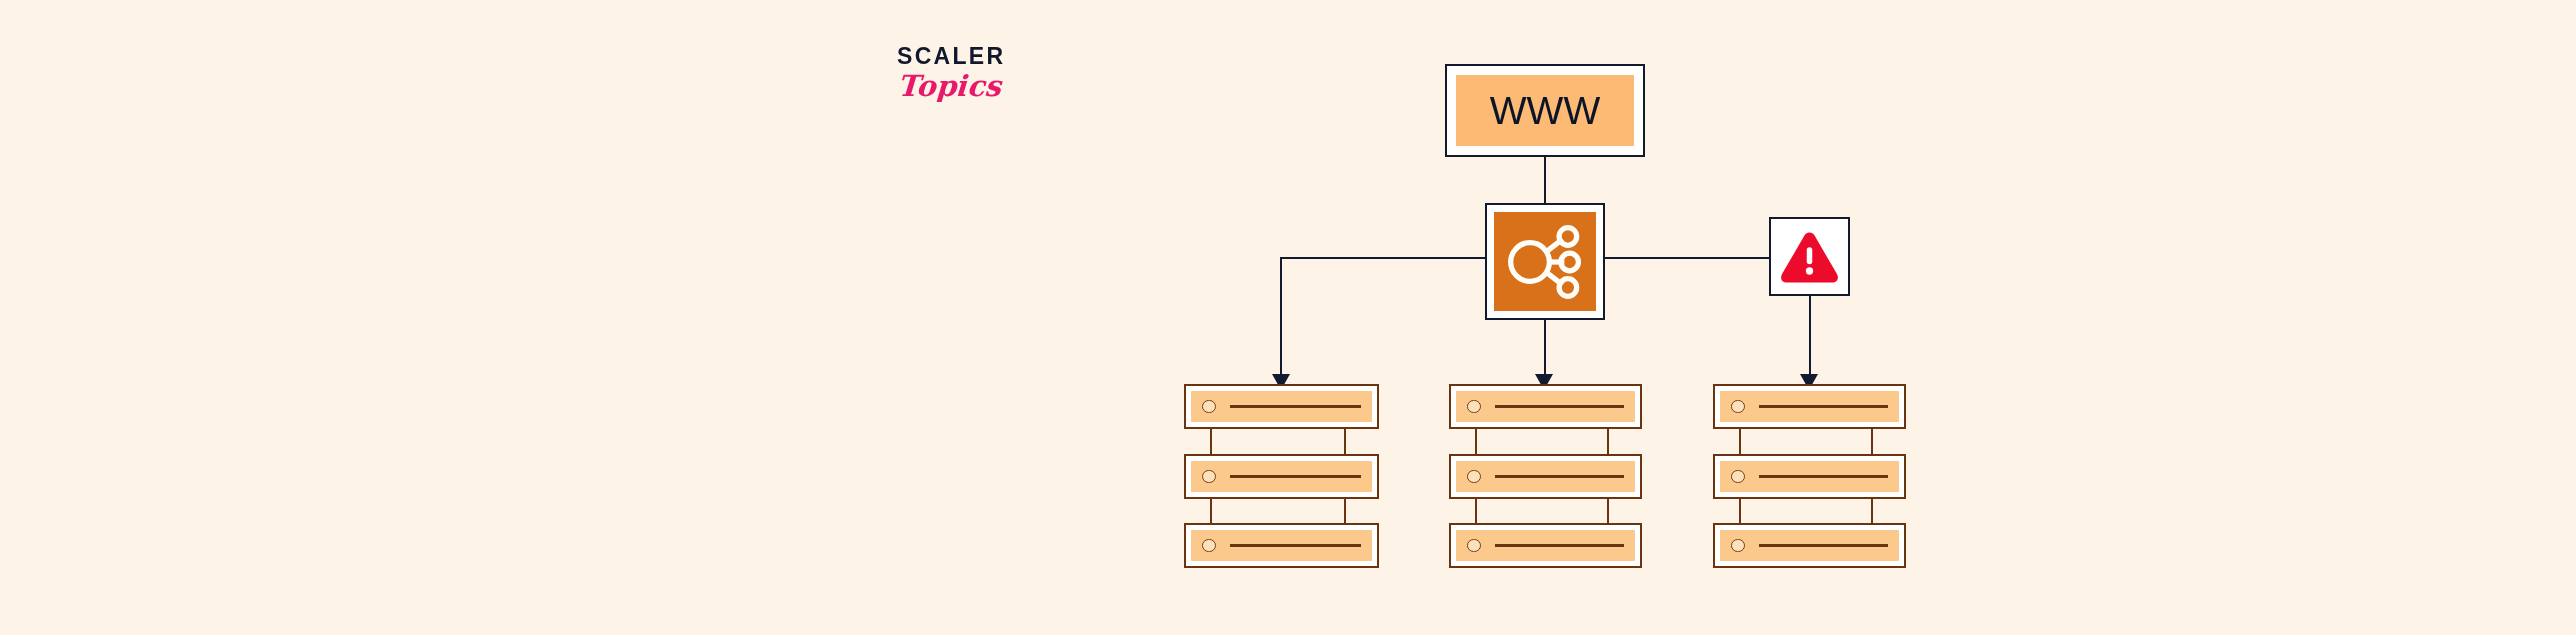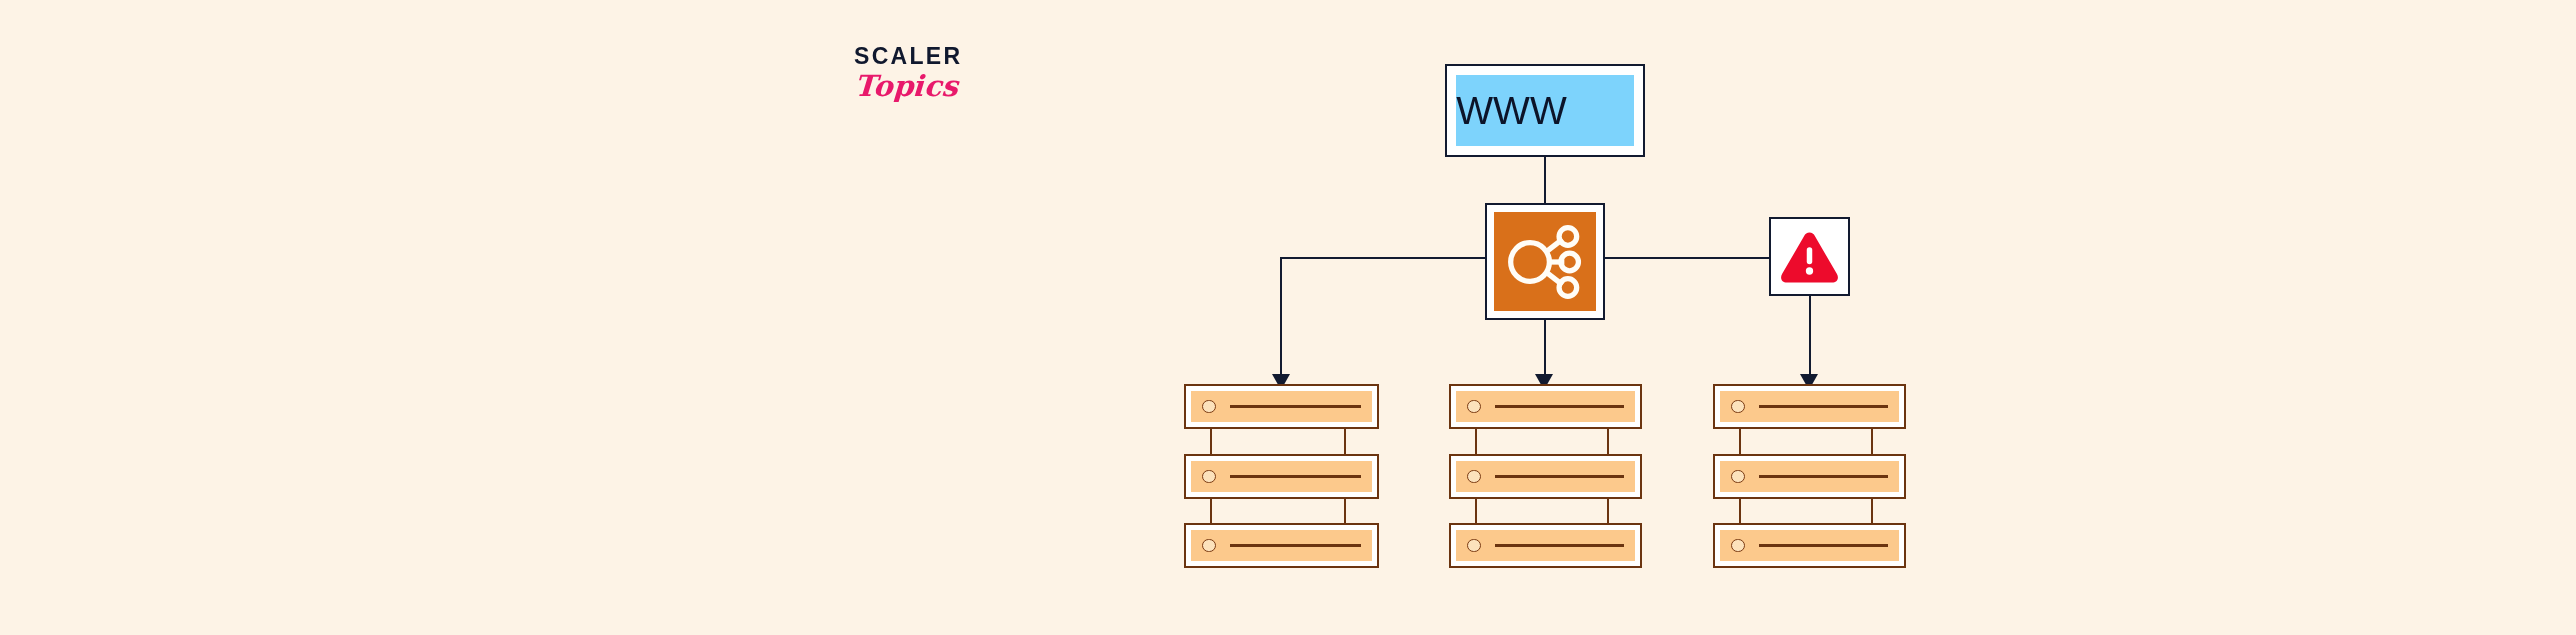--- a/index.html
+++ b/index.html
@@ -14,21 +14,21 @@
     position: relative;
     width: 3091px;
     height: 636px;
     background: #FDF3E6;
     overflow: hidden;
   }
 
   
   #brand-logo {
     position: absolute;
-    left: 854px;
+    left: 897px;
     top: 45px;
     width: 134px;
     height: 77px;
   }
   #brand-wordmark {
     font-family: "Liberation Sans", sans-serif;
     font-weight: 700;
     font-size: 23px;
     letter-spacing: 2.3px;
     color: #10182E;
@@ -64,23 +64,24 @@
   #www-node {
     left: 1445px;
     top: 64px;
     width: 200px;
     height: 93px;
     padding: 9.3px;
   }
   #www-fill {
     width: 100%;
     height: 100%;
-    background: #7dd3fc;
+    background: #fdba74;
     display: flex;
     align-items: center;
+    justify-content: center;
   }
   #www-label {
     font-family: "Liberation Sans", sans-serif;
     font-size: 39px;
     font-weight: 400;
     color: #0C1429;
     letter-spacing: 0px;
     line-height: 1;
   }
 

